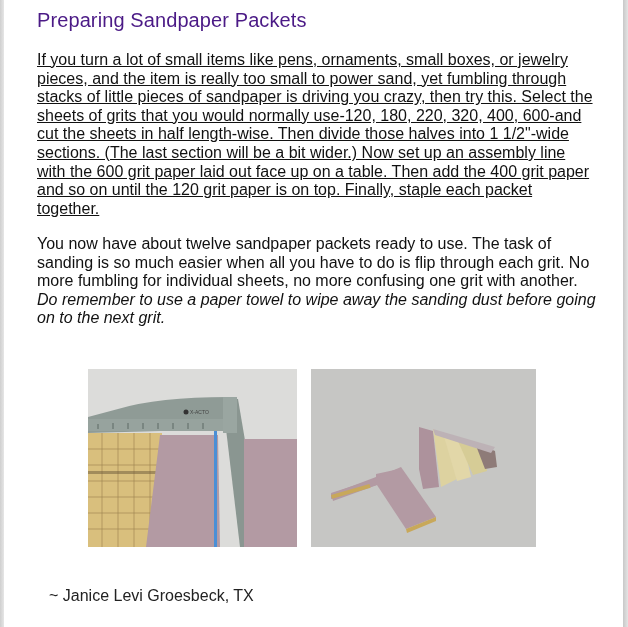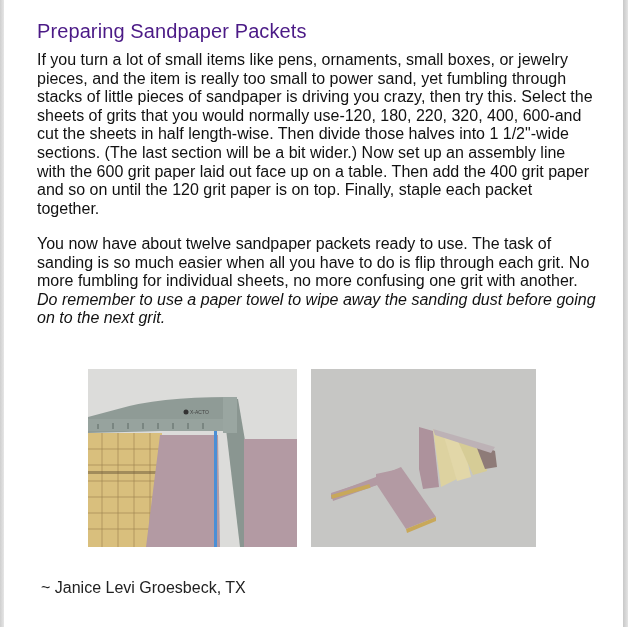--- a/index.html
+++ b/index.html
@@ -1,27 +1,27 @@
 <!DOCTYPE html>
 <html><head>
 <meta charset="utf-8">
 <style>
   html,body{margin:0;padding:0;}
   body{width:628px;height:627px;background:#fff;position:relative;overflow:hidden;font-family:"Liberation Sans",sans-serif;}
   .edge-left{position:absolute;left:0;top:0;width:4px;height:627px;background:linear-gradient(to right,#cfcfcf,#e6e6e6);}
   .edge-right{position:absolute;right:0;top:0;width:5px;height:627px;background:linear-gradient(to right,#c8c8c8,#e4e4e4);}
-  .title{position:absolute;left:37px;top:20px;margin:0;font-size:20px;font-weight:normal;color:#4b1a86;letter-spacing:0.1px;}
+  .title{position:absolute;left:37px;top:9px;margin:0;font-size:20px;font-weight:normal;color:#4b1a86;letter-spacing:0.1px;}
   .para{position:absolute;left:37px;width:560px;margin:0;font-size:16px;line-height:18.6px;color:#111;}
-  .p1{top:51px;}
+  .p1{top:51px;text-decoration:underline;}
   .p2{top:235px;}
   .p2 em{font-style:italic;text-align:right;}
   .photo{position:absolute;top:369px;height:178px;overflow:hidden;}
   .photo1{left:88px;width:209px;background:#d9d9d7;}
   .photo2{left:311px;width:225px;background:linear-gradient(#c9c9c7,#bdbdbb);}
-  .sig{position:absolute;left:37px;top:575px;margin:4px;font-size:16px;color:#222;}
+  .sig{position:absolute;left:37px;top:575px;margin:12px;font-size:16px;color:#222;}
   svg{display:block;}
 </style>
 </head>
 <body>
 
 <div class="edge-left"></div>
 <div class="edge-right"></div>
 
 <h1 class="title">Preparing Sandpaper Packets</h1>
 

